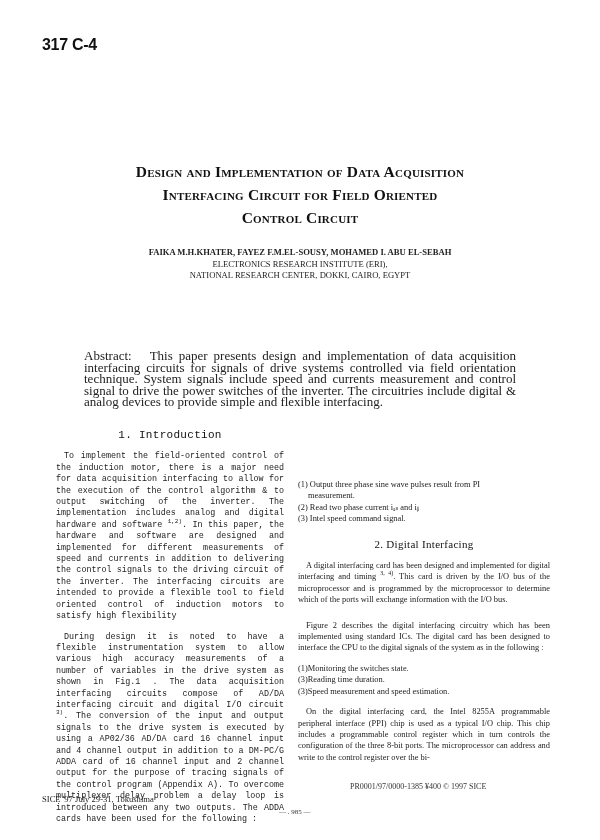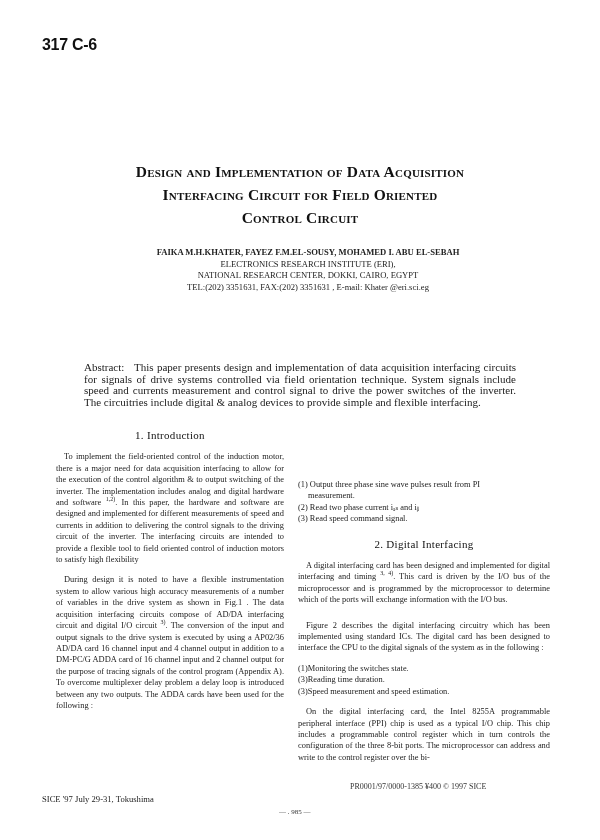--- a/index.html
+++ b/index.html
@@ -1,70 +1,69 @@
 <!DOCTYPE html>
 <html><head>
 <meta charset="utf-8">
 <style>
   html, body { margin:0; padding:0; background:#ffffff; }
   body { width:600px; height:840px; position:relative; overflow:hidden; color:#1a1a1a; font-family:"Liberation Serif","DejaVu Serif",serif; }
   .code { position:absolute; left:42px; top:36px; font-family:"Liberation Sans","DejaVu Sans",sans-serif; font-weight:bold; font-size:16px; color:#111; letter-spacing:-0.3px; }
   .title { position:absolute; left:60px; width:480px; top:160px; text-align:center; font-weight:bold; font-size:15.5px; line-height:23px; font-variant:small-caps; letter-spacing:0.2px; color:#111; }
   .title div { white-space:nowrap; }
-  .authors { position:absolute; left:68px; width:480px; top:247px; text-align:center; font-size:8.6px; line-height:11.6px; color:#222; }
+  .authors { position:absolute; left:60px; width:480px; top:247px; text-align:center; font-size:8.6px; line-height:11.6px; color:#222; }
   .authors .names { font-weight:bold; }
-  .abstract { position:absolute; left:84px; width:432px; top:362px; font-size:11px; line-height:11.6px; text-align:justify; color:#222; }
+  .abstract { position:absolute; left:84px; width:432px; top:350px; font-size:13px; line-height:11.6px; text-align:justify; color:#222; }
   .col { position:absolute; font-size:8.4px; line-height:11.4px; text-align:justify; color:#222; }
-  .col-left { left:56px; width:228px; top:430px; }
+  .col-left { left:56px; width:228px; top:430px;font-family:Liberation Mono, monospace; }
   .col-right { left:298px; width:252px; top:438px;margin-top:41px; }
   .sec-head { text-align:center; font-size:11px; font-weight:normal; margin:0 0 10px 0; color:#111; letter-spacing:0.3px; }
   p { margin:0 0 9px 0; text-indent:8px; }
   .list { margin:0 0 9px 0; }
   .list div { text-indent:0; }
   .list .cont { padding-left:10px; }
   .sup { font-size:6px; vertical-align:super; line-height:0; }
   .footer-left { position:absolute; left:42px; top:794px; font-size:8.6px; color:#222; }
   .footer-right { position:absolute; left:350px; top:782px; font-size:8px; color:#333; }
   .pageno { position:absolute; left:279px; top:808px; font-size:7px; color:#333; }
 </style>
 </head>
 <body>
 
-<div class="code">317 C-6</div>
+<div class="code">317 C-4</div>
 
 <div class="title">
   <div>Design and Implementation of Data Acquisition</div>
   <div>Interfacing Circuit for Field Oriented</div>
   <div>Control Circuit</div>
 </div>
 
 <div class="authors">
   <div class="names">FAIKA  M.H.KHATER, FAYEZ F.M.EL-SOUSY, MOHAMED I. ABU EL-SEBAH</div>
   <div>ELECTRONICS RESEARCH INSTITUTE (ERI),</div>
   <div>NATIONAL RESEARCH CENTER, DOKKI, CAIRO, EGYPT</div>
-  <div>TEL:(202) 3351631, FAX:(202) 3351631 , E-mail:  Khater @eri.sci.eg</div>
 </div>
 
 <div class="abstract">
   <span>Abstract:</span>
   &nbsp;&nbsp;<span>This paper presents design and implementation of data acquisition interfacing circuits for signals of drive systems controlled via field orientation technique. System signals include speed and currents measurement and control signal to drive the power switches of the inverter. The circuitries include digital &amp; analog devices to provide simple and flexible interfacing.</span>
 </div>
 
 <div class="col col-left">
   <div class="sec-head">1. Introduction</div>
   <p><span>To implement the field-oriented control of the induction motor, there is a major need for data acquisition interfacing to allow for the execution of the control algorithm &amp; to output switching of the inverter. The implementation includes analog and digital hardware and software </span><span class="sup">1,2)</span><span>. In this paper, the hardware and software are designed and implemented for different measurements of speed and currents in addition to delivering the control signals to the driving circuit of the inverter. The interfacing circuits are intended to provide a flexible tool to field oriented control of induction motors to satisfy high flexibility</span></p>
   <p><span>During design it is noted to have a flexible instrumentation system to allow various high accuracy measurements of a number of variables in the drive system as shown in Fig.1 . The data acquisition interfacing circuits compose of AD/DA interfacing circuit and digital I/O circuit </span><span class="sup">3)</span><span>. The conversion of the input and output signals to the drive system is executed by using a AP02/36 AD/DA card 16 channel input and 4 channel output in addition to a DM-PC/G ADDA card of 16 channel input and 2 channel output for the purpose of tracing signals of the control program (Appendix A). To overcome multiplexer delay problem a delay loop is introduced between any two outputs. The ADDA cards have been used for the following :</span></p>
 </div>
 
 <div class="col col-right">
   <div class="list">
     <div><span>(1)</span> <span>Output three phase sine wave pulses result from PI</span></div>
     <div class="cont">measurement.</div>
     <div><span>(2)</span> <span>Read two phase current iₐₛ and iᵦ</span></div>
-    <div><span>(3)</span> <span>Read speed command signal.</span></div>
+    <div><span>(3)</span> <span>Intel speed command signal.</span></div>
   </div>
   <div class="sec-head" style="margin-top:14px;">2. Digital Interfacing</div>
   <p><span>A digital interfacing card has been designed and implemented for digital interfacing and timing </span><span class="sup">3, 4)</span><span>. This card is driven by the I/O bus of the microprocessor and is programmed by the microprocessor to determine which of the ports will exchange information with the I/O bus.</span></p>
   <p style="margin-top:14px;">Figure 2 describes the digital interfacing circuitry which has been implemented using standard ICs. The digital card has been designed to interface the CPU to the digital signals of the system as in the following :</p>
   <div class="list">
     <div>(1)Monitoring the switches state.</div>
     <div>(3)Reading time duration.</div>
     <div>(3)Speed measurement and speed estimation.</div>
   </div>
   <p>On the digital interfacing card, the Intel 8255A programmable peripheral interface (PPI) chip is used as a typical I/O chip. This chip includes a programmable control register which in turn controls the configuration of the three 8-bit ports. The microprocessor can address and write to the control register over the bi-</p>

